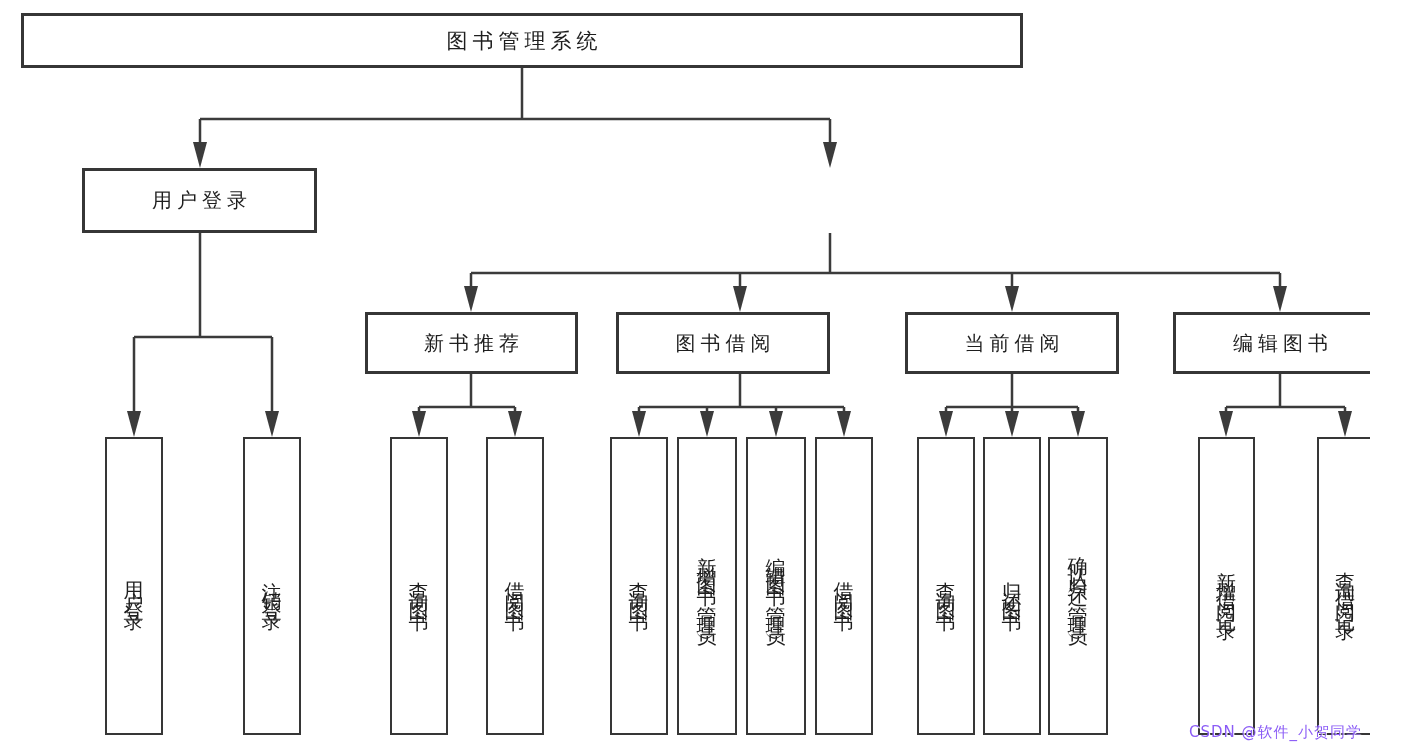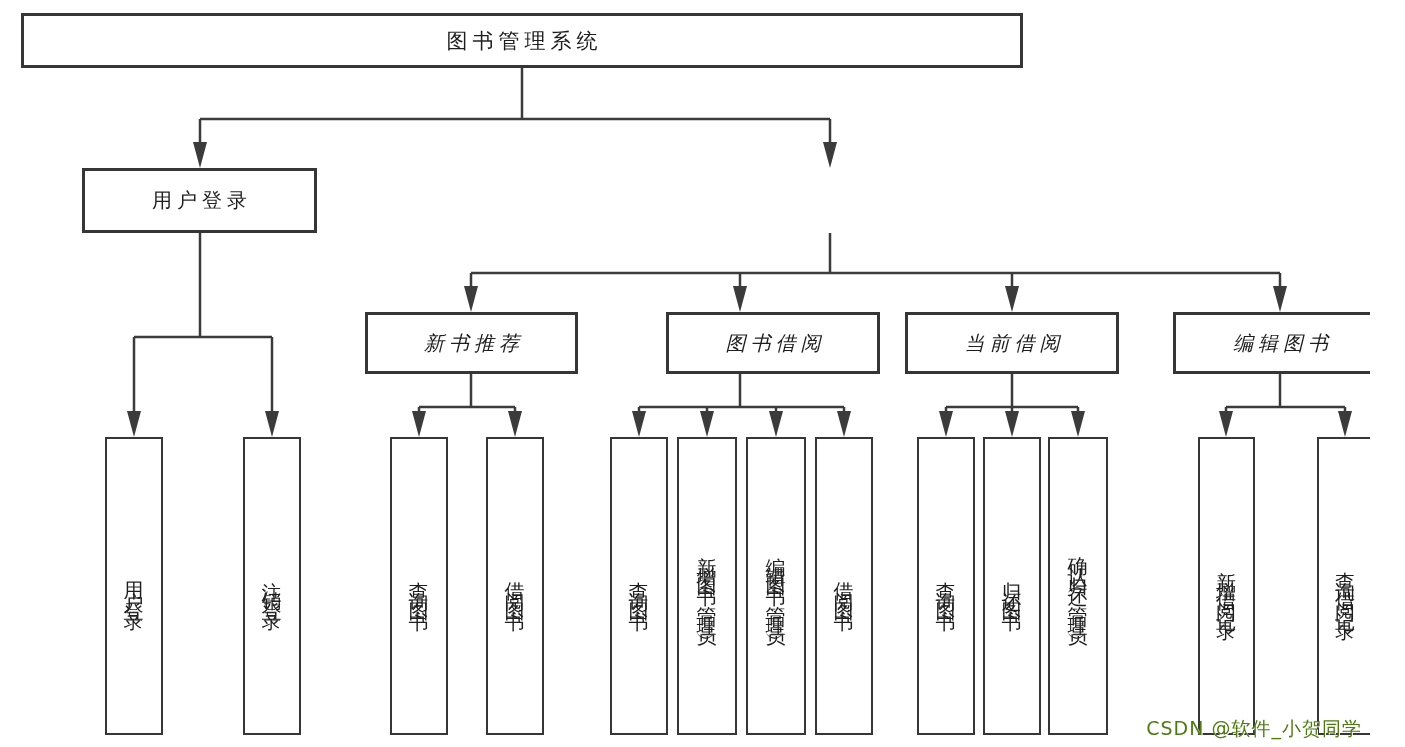--- a/index.html
+++ b/index.html
@@ -41,21 +41,20 @@
     width: 1002px; height: 55px;
     font-size: 21px;
   }
   .lvl2 {
     top: 168px;
     width: 235px; height: 65px;
   }
   .lvl3 {
     top: 312px;
     height: 62px;
-    font-style: italic;
   }
   .vbox {
     position: absolute;
     top: 437px;
     width: 58px; height: 298px;
     box-sizing: border-box;
     border: 2.5px solid #363636;
     background: #ffffff;
     display: flex;
     align-items: center;
@@ -67,22 +66,22 @@
     font-size: 20px;
     line-height: 1.1;
     letter-spacing: 10px;
     color: #1e1e1e;
     white-space: nowrap;
   }
   .watermark {
     position: absolute;
     right: 8px;
     bottom: 5px;
-    font-size: 19px;
-    color: #4d7c0f;
+    font-size: 15px;
+    color: #8b5cf6;
     letter-spacing: 1px;
     text-shadow: 1px 1px 0 #ffffff;
     white-space: nowrap;
   }
 </style>
 </head>
 <body>
 
 <div class="canvas">
 
@@ -127,21 +126,21 @@
       <polygon points="1219,411 1233,411 1226,437"></polygon>
       <polygon points="1338,411 1352,411 1345,437"></polygon>
     </g>
   </svg>
 
   <div class="hbox root-box">图书管理系统</div>
 
   <div class="hbox lvl2" style="left:82px">用户登录</div>
 
   <div class="hbox lvl3" style="left:365px;width:213px">新书推荐</div>
-  <div class="hbox lvl3" style="left:666px;width:214px">图书借阅</div>
+  <div class="hbox lvl3" style="left:616px;width:214px">图书借阅</div>
   <div class="hbox lvl3" style="left:905px;width:214px">当前借阅</div>
   <div class="hbox lvl3" style="left:1173px;width:215px">编辑图书</div>
 
   <div class="vbox" style="left:105px">
     <span class="vtext">用户登录</span>
   </div>
   <div class="vbox" style="left:243px">
     <span class="vtext">注销登录</span>
   </div>
 

